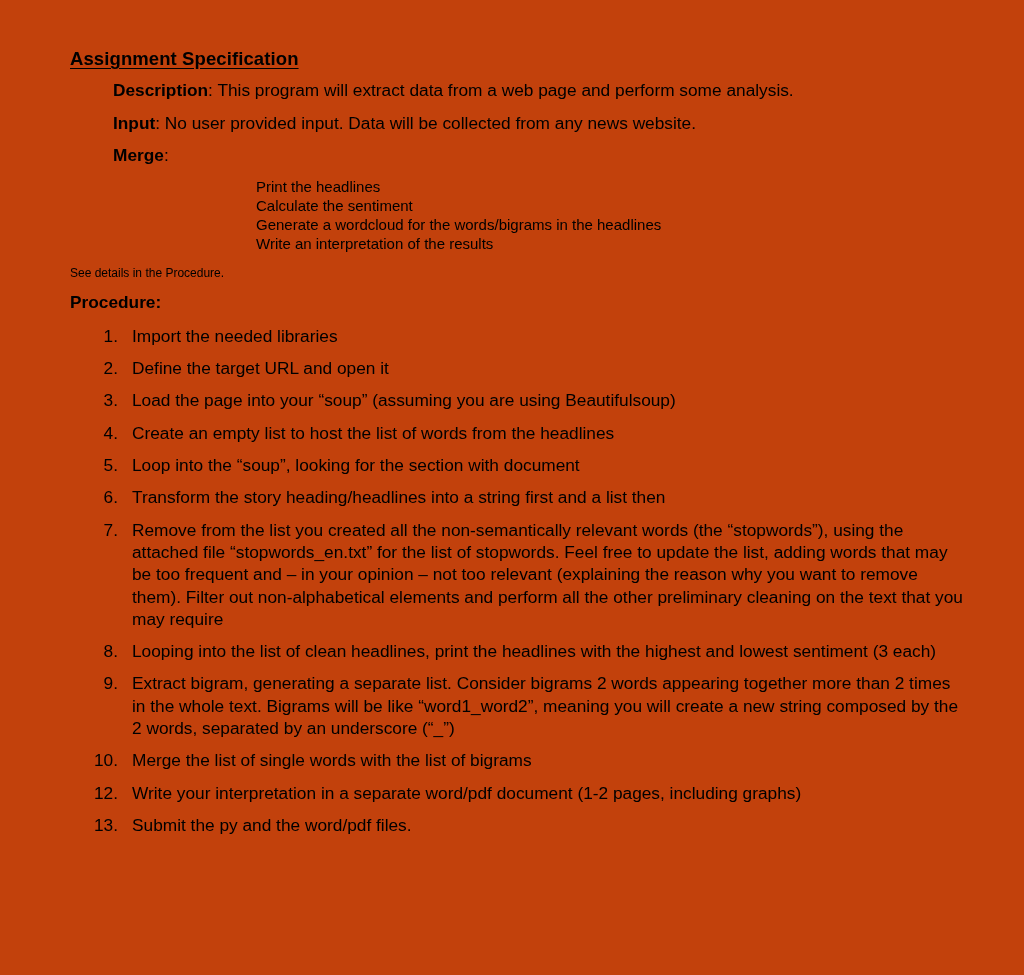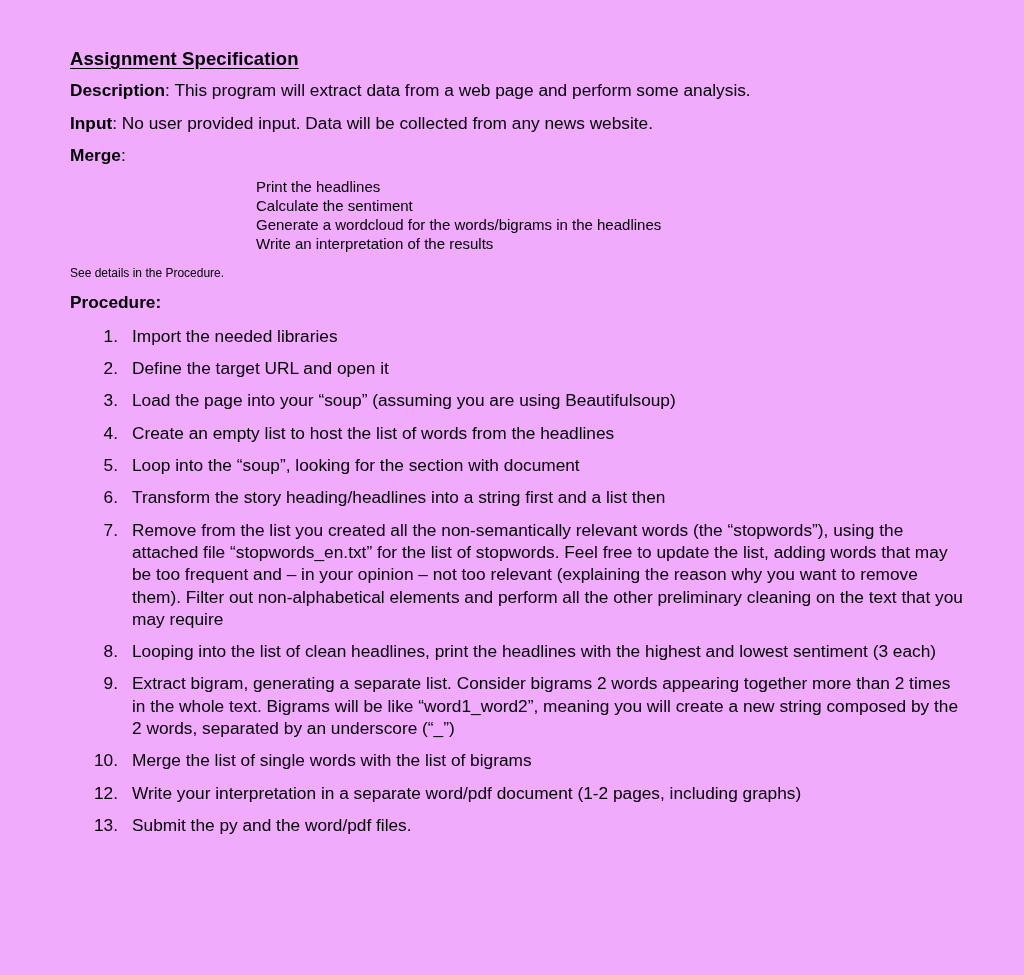--- a/index.html
+++ b/index.html
@@ -11,41 +11,42 @@
     width: 1024px;
     height: 975px;
     font-family: "Liberation Sans", sans-serif;
     color: #000000;
     -webkit-font-smoothing: antialiased;
   }
   .page {
     position: relative;
     width: 1024px;
     height: 975px;
-    background: #f0abfc;
+    background: #c2410c;
     box-sizing: border-box;
     padding: 47px 60px 0 70px;
   }
   .doc-title {
     font-size: 18.5px;
     font-weight: bold;
     text-decoration: underline;
     text-underline-offset: 3px;
     line-height: 1.25;
     margin: 0 0 9px 0;
     letter-spacing: 0.1px;
   }
   .field-line {
     font-size: 17.3px;
     line-height: 1.3;
     margin: 0 0 10px 0;
     max-width: 880px;
   }
   .field-line .label {
     font-weight: bold;
+    margin-left: 43px;
   }
   .output-block {
     margin: 0 0 9px 0;
     padding-left: 186px;
   }
   .output-item {
     font-size: 15px;
     line-height: 1.285;
     white-space: nowrap;
   }

